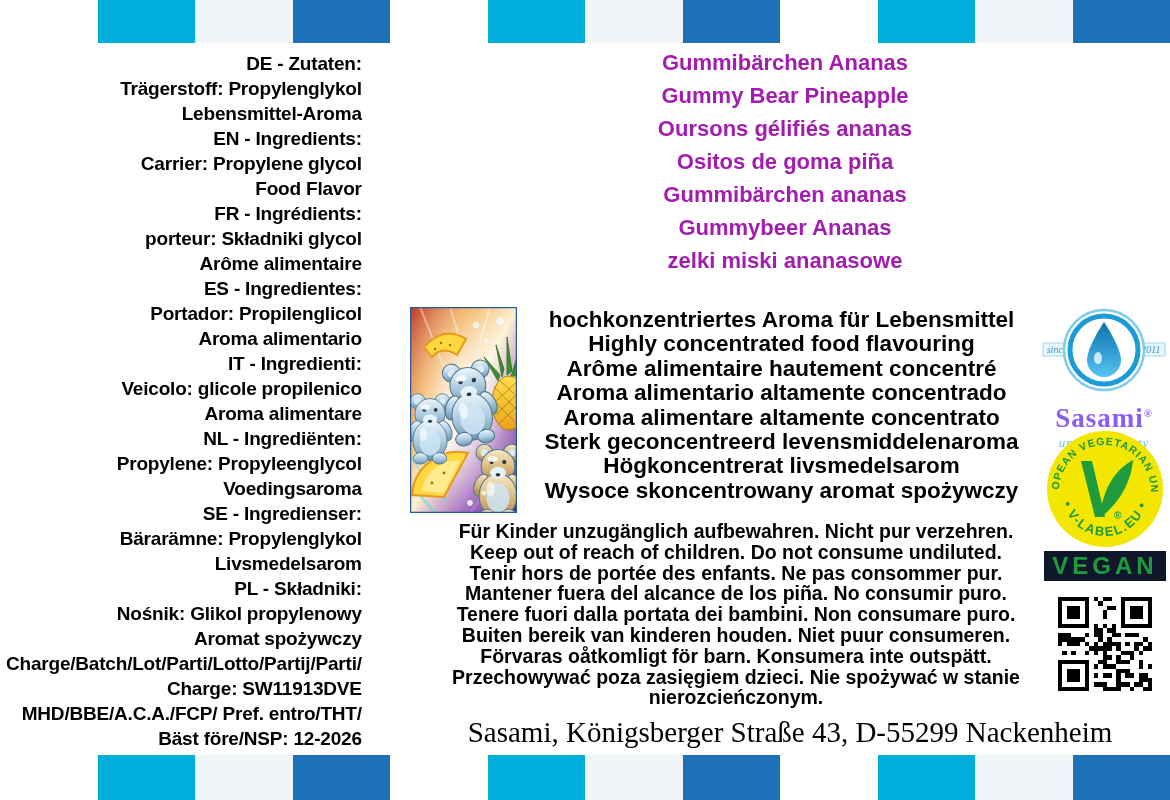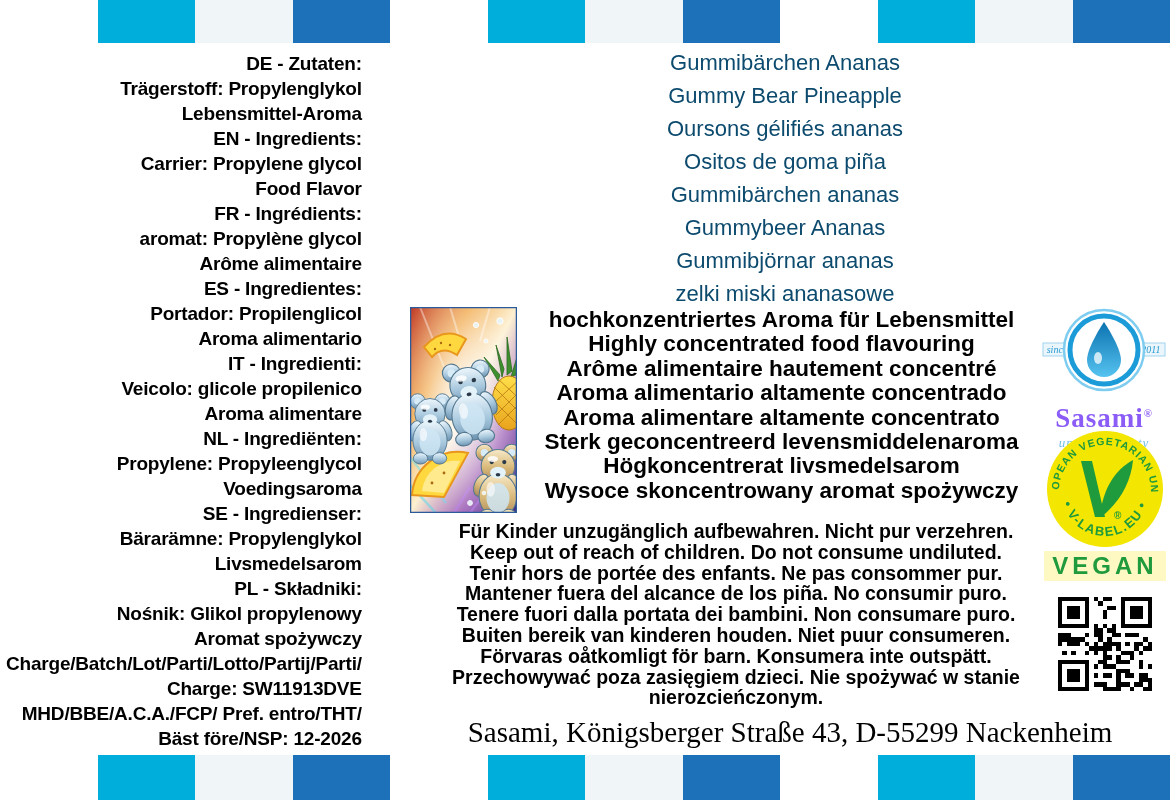--- a/index.html
+++ b/index.html
@@ -15,21 +15,21 @@
   .block.cyan{background:#00aedc;}
   .block.offwhite{background:#f0f6f8;}
   .block.blue{background:#1c71b8;}
 
   
   .left-col{position:absolute;left:6px;top:51px;font-size:19px;line-height:25px;
             font-weight:bold;letter-spacing:-0.2px;white-space:nowrap;text-align:right;}
 
   
   .titles{position:absolute;left:520px;top:46px;width:530px;text-align:center;
-          color:#0c4a6e;font-weight:normal;font-size:22px;line-height:33px;}
+          color:#a21caf;font-weight:bold;font-size:22px;line-height:33px;}
 
   
   .aroma{position:absolute;left:516px;top:308px;width:531px;text-align:center;
          color:#000000;font-weight:bold;font-size:22.5px;line-height:24.4px;white-space:nowrap;}
 
   
   .warnings{position:absolute;left:420px;top:521px;width:632px;text-align:center;
             font-weight:bold;font-size:19.5px;line-height:20.8px;}
 
   
@@ -45,21 +45,21 @@
   .sasami .brand{font-family:"Liberation Serif", serif;font-weight:bold;font-size:27px;
                  color:#8b5cf6;letter-spacing:1px;line-height:34px;margin-top:-2px;}
   .sasami .brand sup{font-size:11px;}
   .sasami .tagline{font-family:"Liberation Serif", serif;font-style:italic;font-size:13px;
                    color:#6fbfe4;letter-spacing:1px;margin-top:0px;}
 
   
   .vlabel{position:absolute;left:1045px;top:429px;width:120px;height:120px;}
 
   .vegan-badge{position:absolute;left:1044px;top:551px;width:122px;height:30px;
-               background:#fef9c3;display:flex;align-items:center;justify-content:center;
+               background:#0f172a;display:flex;align-items:center;justify-content:center;
                color:#1f9a3c;font-weight:bold;font-size:24px;letter-spacing:4px;}
 
   .qr{position:absolute;left:1058px;top:597px;width:94px;height:94px;}
 </style>
 </head>
 <body>
 
 <div class="label">
 
   <div class="border top">
@@ -80,21 +80,21 @@
 
   <div class="left-col">
 
   <div>DE - Zutaten:</div>
       <div>Trägerstoff: Propylenglykol</div>
       <div>Lebensmittel-Aroma</div>
       <div>EN - Ingredients:</div>
       <div>Carrier: Propylene glycol</div>
       <div>Food Flavor</div>
       <div>FR - Ingrédients:</div>
-      <div>aromat: Propylène glycol</div>
+      <div>porteur: Składniki glycol</div>
       <div>Arôme alimentaire</div>
       <div>ES - Ingredientes:</div>
       <div>Portador: Propilenglicol</div>
       <div>Aroma alimentario</div>
       <div>IT - Ingredienti:</div>
       <div>Veicolo: glicole propilenico</div>
       <div>Aroma alimentare</div>
       <div>NL - Ingrediënten:</div>
       <div>Propylene: Propyleenglycol</div>
       <div>Voedingsaroma</div>
@@ -111,21 +111,20 @@
     </div>
 
   <div class="titles">
 
   <div>Gummibärchen Ananas</div>
       <div>Gummy Bear Pineapple</div>
       <div>Oursons gélifiés ananas</div>
       <div>Ositos de goma piña</div>
       <div>Gummibärchen ananas</div>
       <div>Gummybeer Ananas</div>
-      <div>Gummibjörnar ananas</div>
       <div>zelki miski ananasowe</div>
     </div>
 
   <div class="artwork">
     <svg width="107" height="206" viewBox="0 0 107 206">
       <defs>
         <linearGradient id="bgG" x1="0" y1="0" x2="1" y2="1">
           <stop offset="0" stop-color="#c03a2a"></stop>
           <stop offset="0.28" stop-color="#f0a23c"></stop>
           <stop offset="0.5" stop-color="#fdf0d0"></stop>

